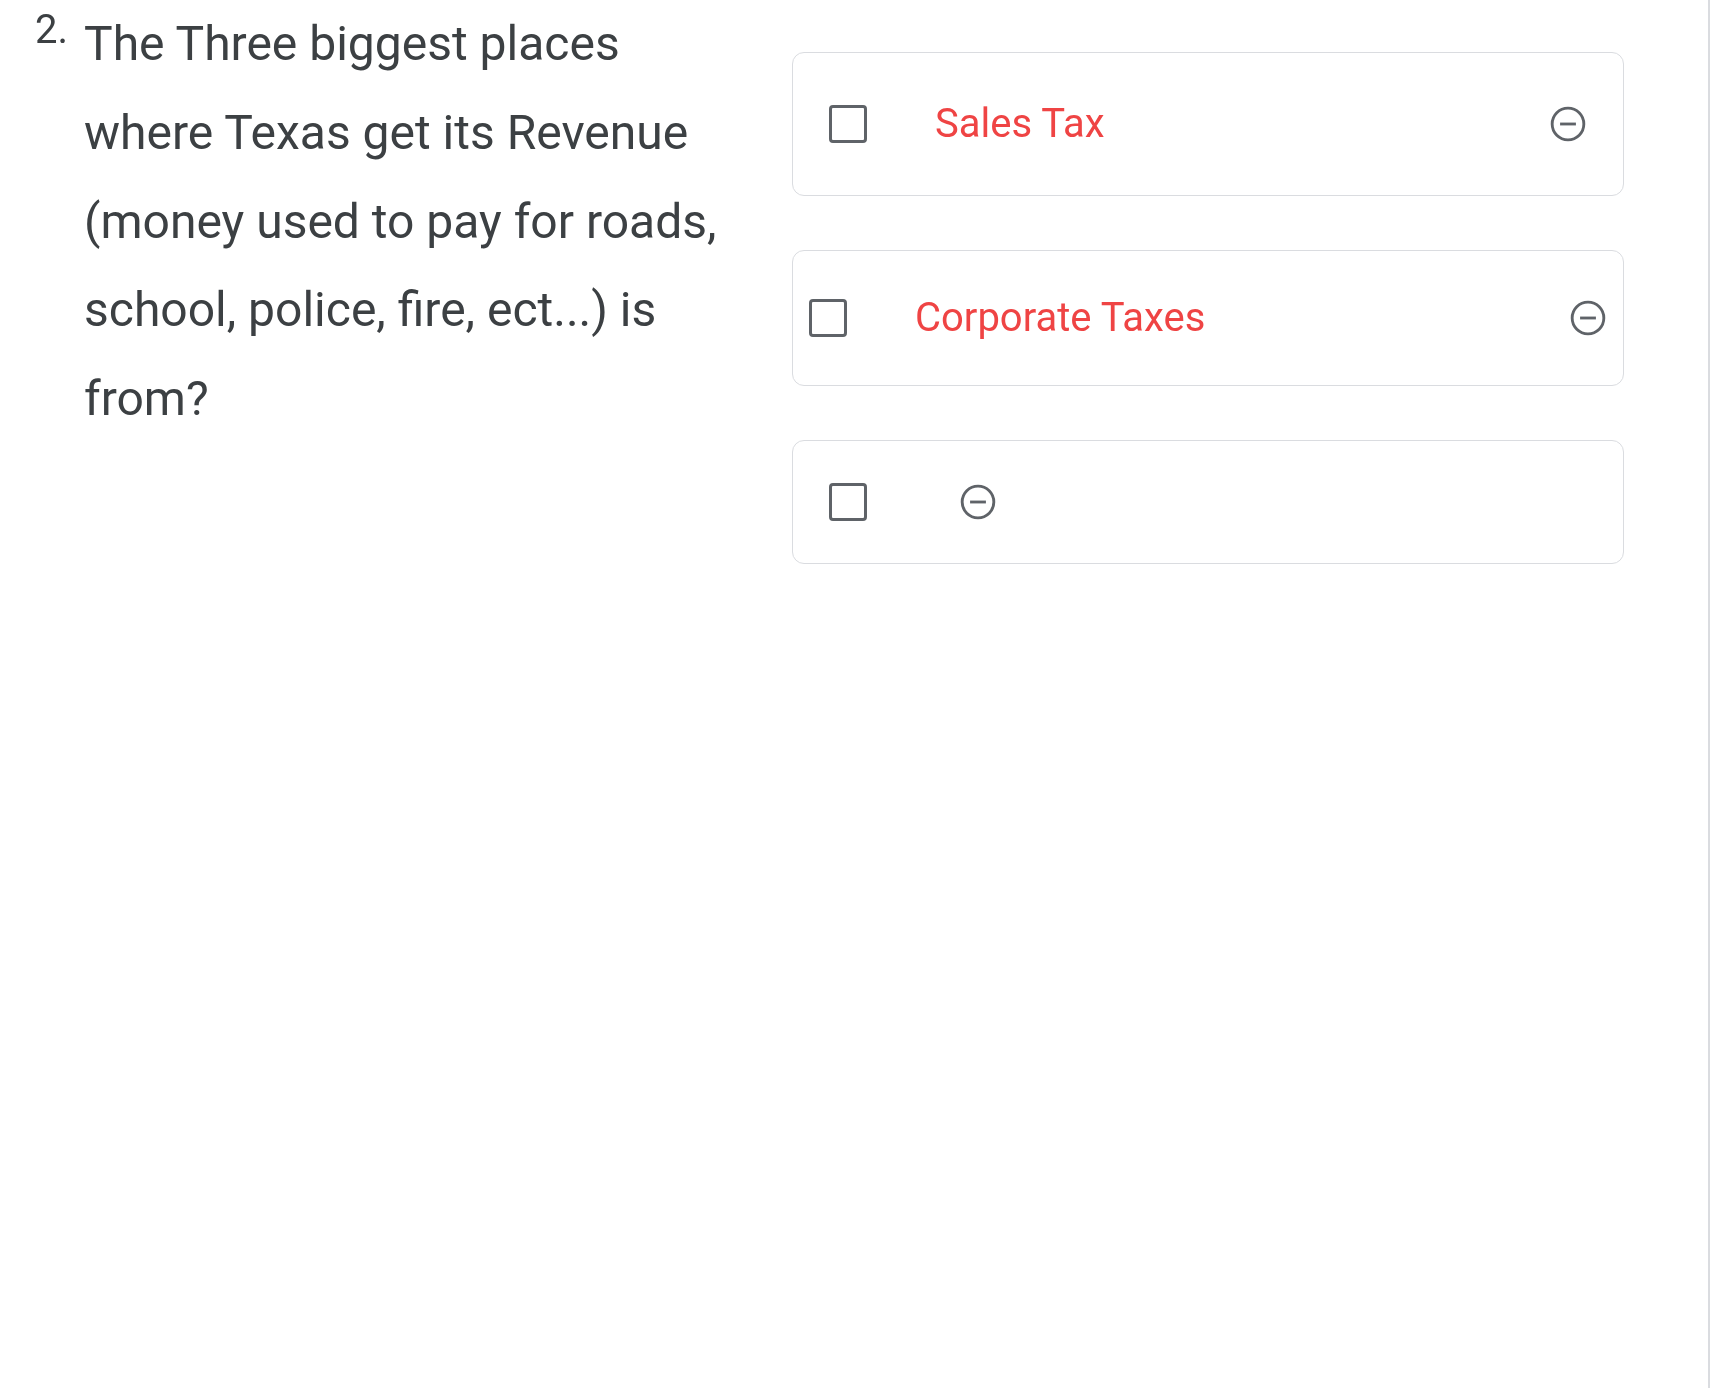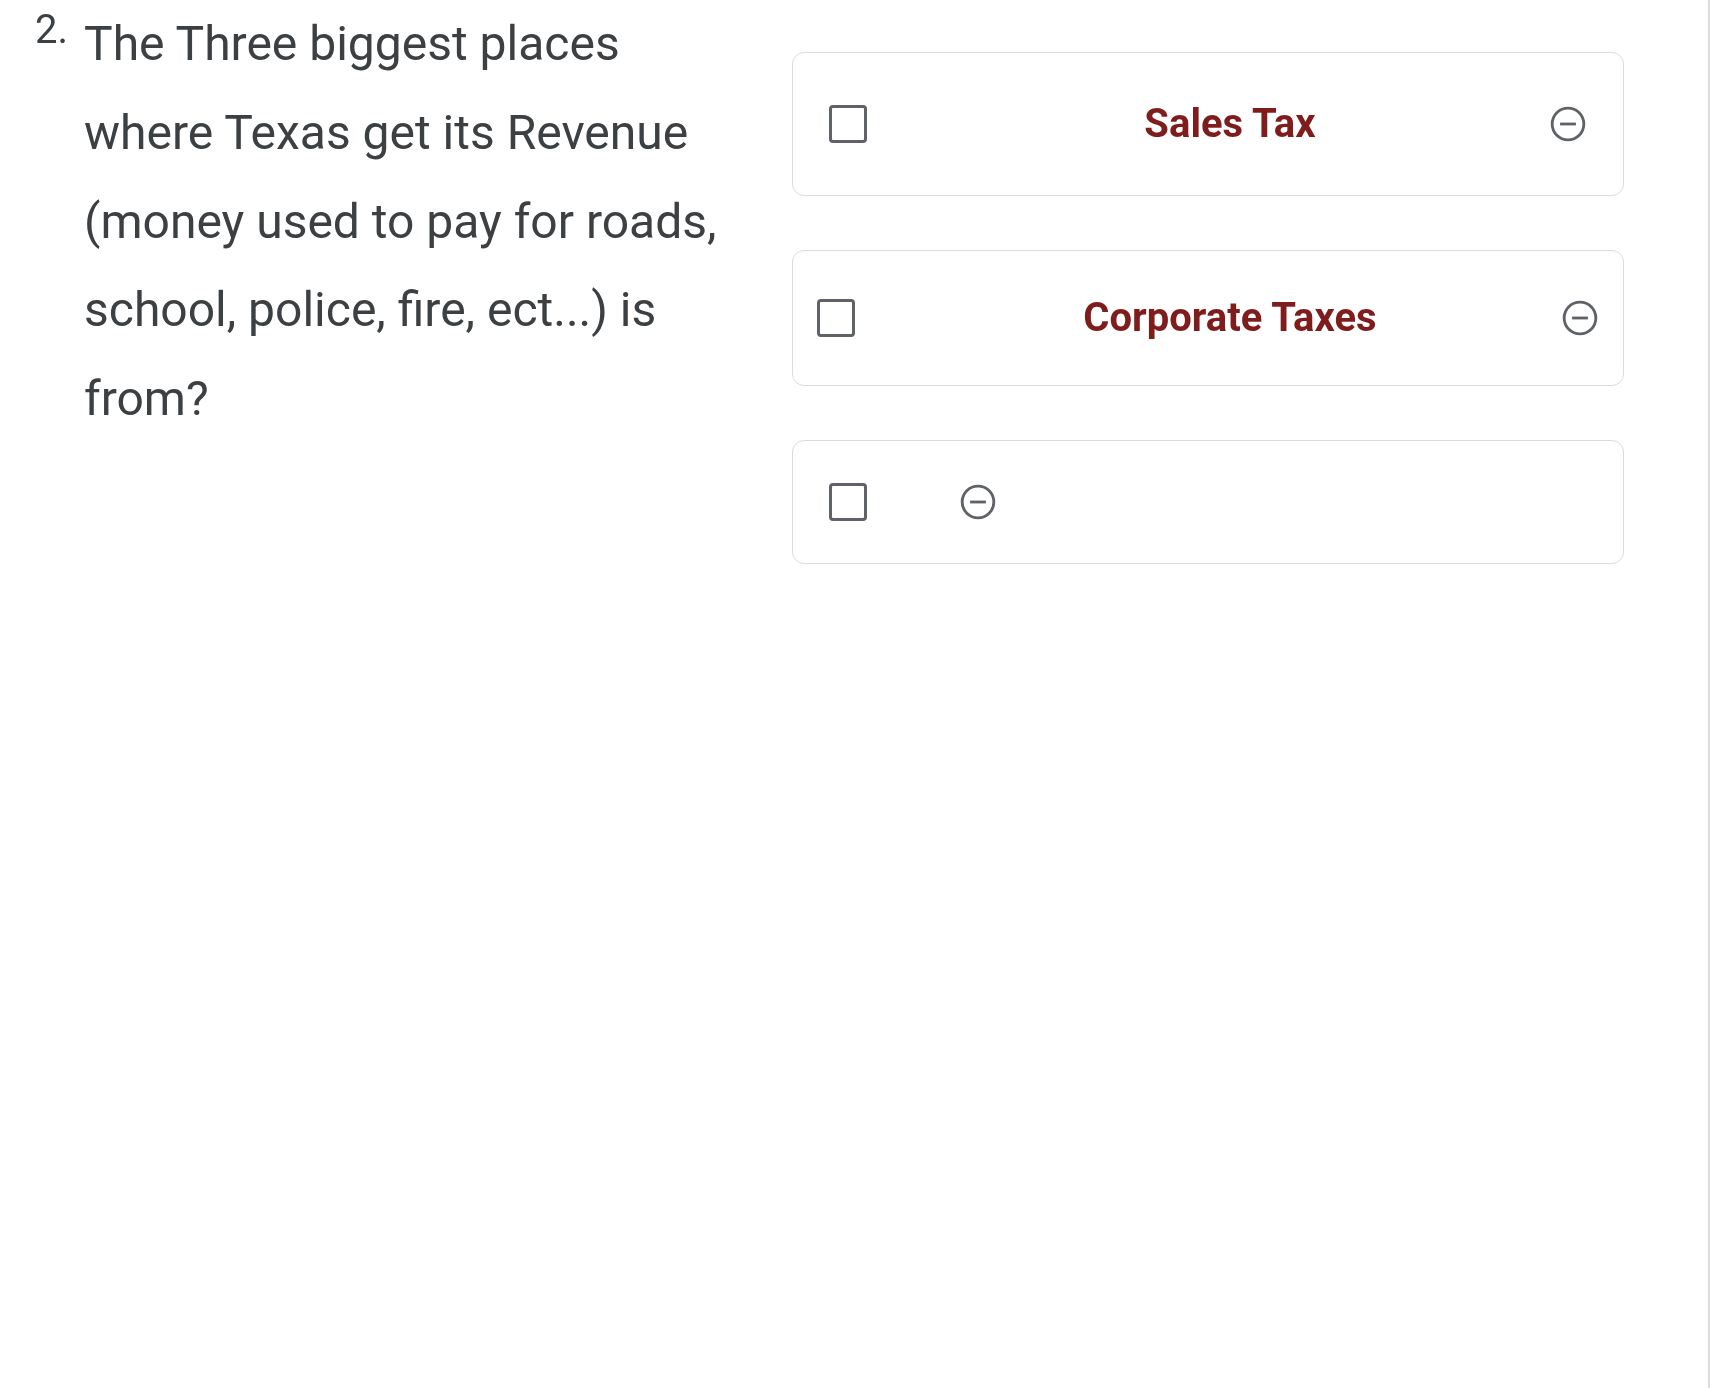--- a/index.html
+++ b/index.html
@@ -45,42 +45,41 @@
     .options-area {
       flex: 1;
       padding-top: 52px;
       padding-right: 60px;
     }
     .option-card {
       display: flex;
       align-items: center;
       border: 1.5px solid #dadce0;
       border-radius: 12px;
-      padding: 38px 24px;
+      padding: 38px 16px;
       margin-bottom: 54px;
       background: #ffffff;
     }
     .option-card.compact {
       padding: 42px 36px;
     }
     .checkbox {
       width: 38px;
       height: 38px;
       border: 3.5px solid #5f6368;
       border-radius: 4px;
       flex-shrink: 0;
       margin-right: 68px;
     }
     .option-label {
       font-size: 40px;
-      font-weight: 700;
-      color: #7f1d1d;
+      font-weight: 400;
+      color: #ef4444;
       flex: 1;
       line-height: 1.45;
-      text-align: center;
     }
     .remove-icon {
       width: 38px;
       height: 38px;
       flex-shrink: 0;
       margin-left: 24px;
     }
     .remove-icon svg {
       width: 100%;
       height: 100%;

